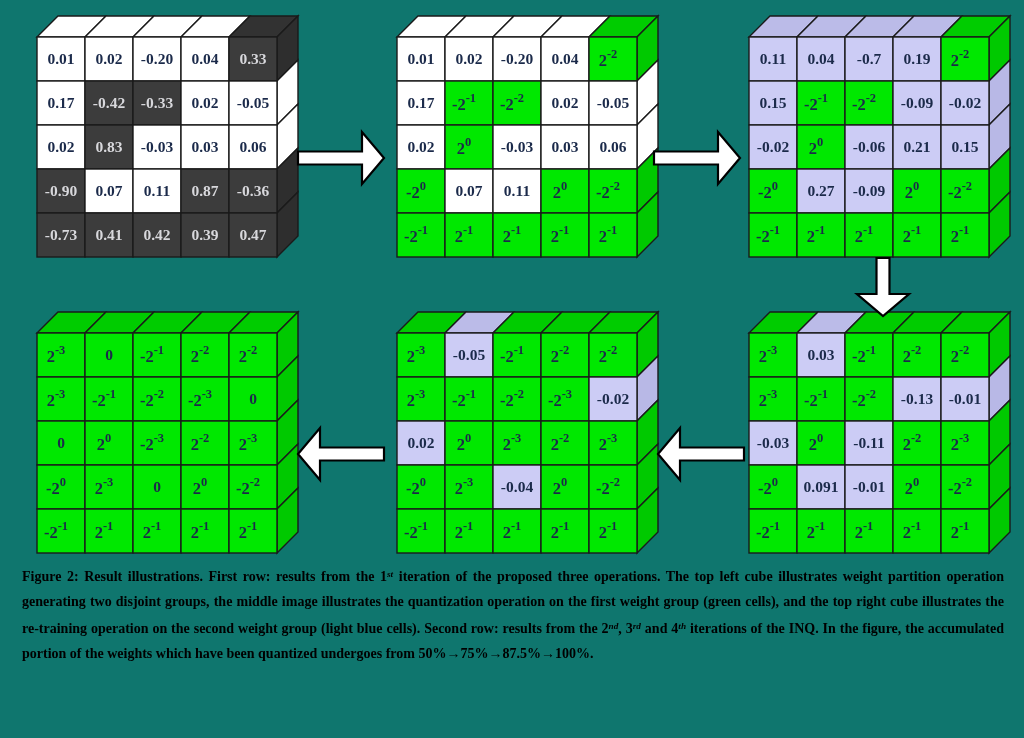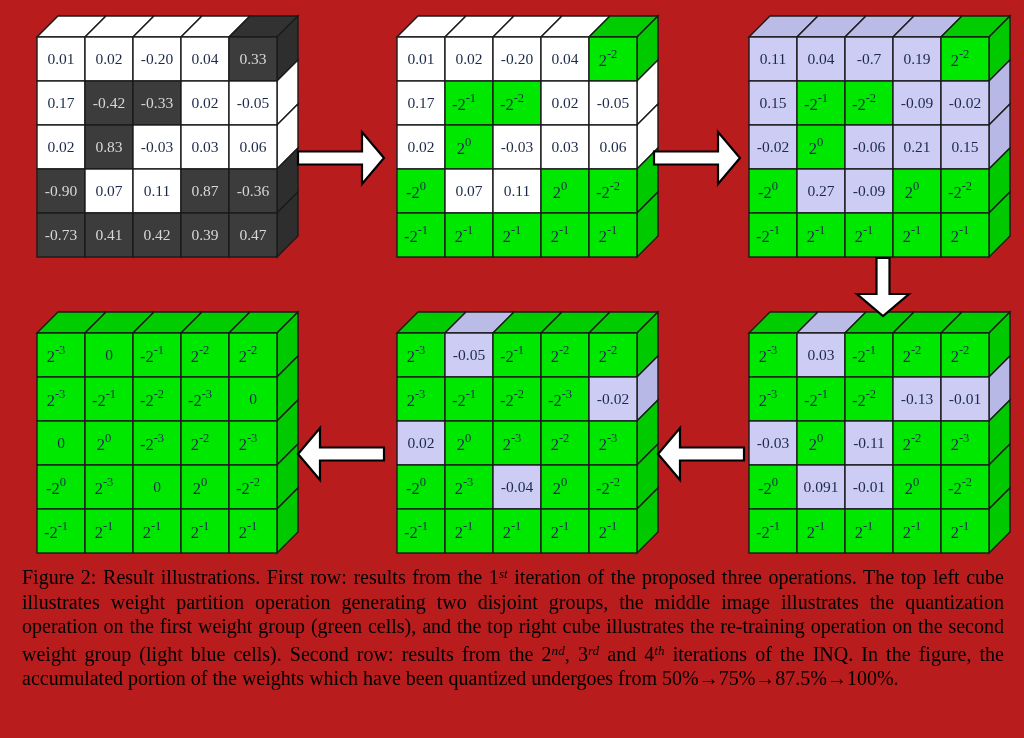--- a/index.html
+++ b/index.html
@@ -6,21 +6,22 @@
     margin: 0; padding: 0;
     width: 1024px; height: 738px;
     background: #ffffff;
     font-family: "Liberation Serif", serif;
     overflow: hidden;
   }
   #page {
     position: relative;
     width: 1024px;
     height: 738px;
-    background: #b91c1c;
+    background: #0f766e;
+    font-weight: bold;
   }
   #figure {
     position: relative;
     width: 1024px;
     height: 560px;
   }
   .cube-slot {
     position: absolute;
   }
   svg { display: block; overflow: visible; }
@@ -28,21 +29,21 @@
     font-family: "Liberation Serif", serif;
     text-anchor: middle;
     dominant-baseline: middle;
   }
   #caption {
     position: absolute;
     left: 22px;
     top: 562px;
     width: 982px;
     font-family: "Liberation Serif", serif;
-    font-size: 20px;
+    font-size: 14px;
     line-height: 24.6px;
     color: #000000;
     text-align: justify;
     text-justify: inter-word;
   }
   #caption sup { font-size: 0.66em; font-style: italic; vertical-align: 0.45em; }
 </style>
 </head>
 <body>
 

